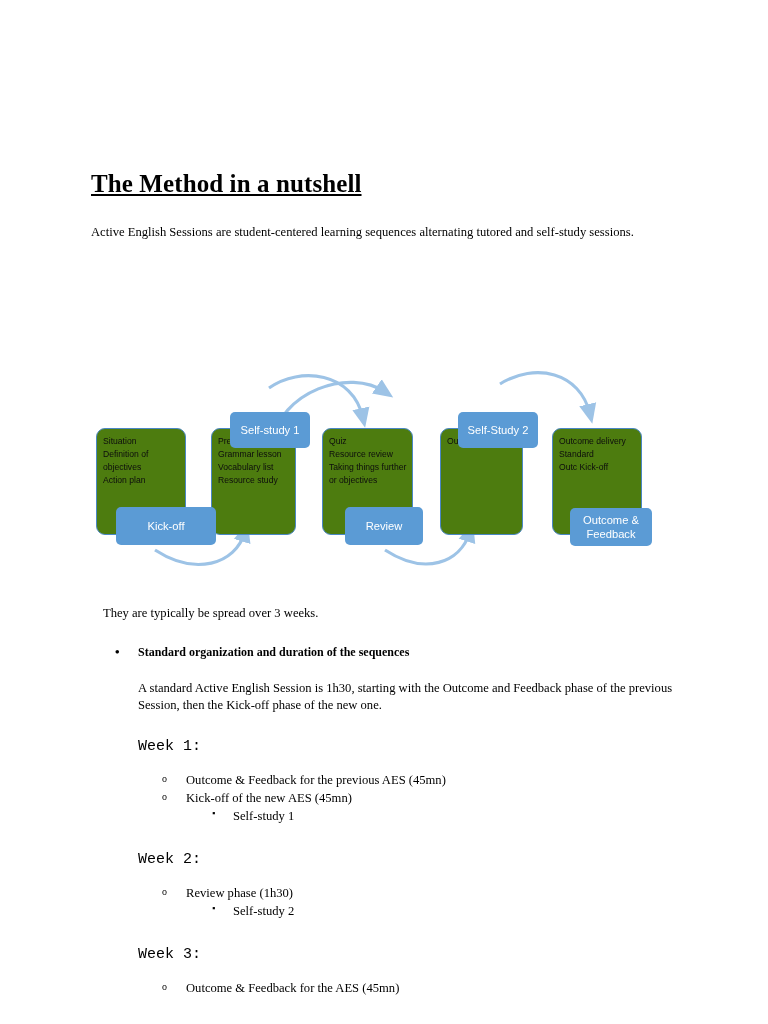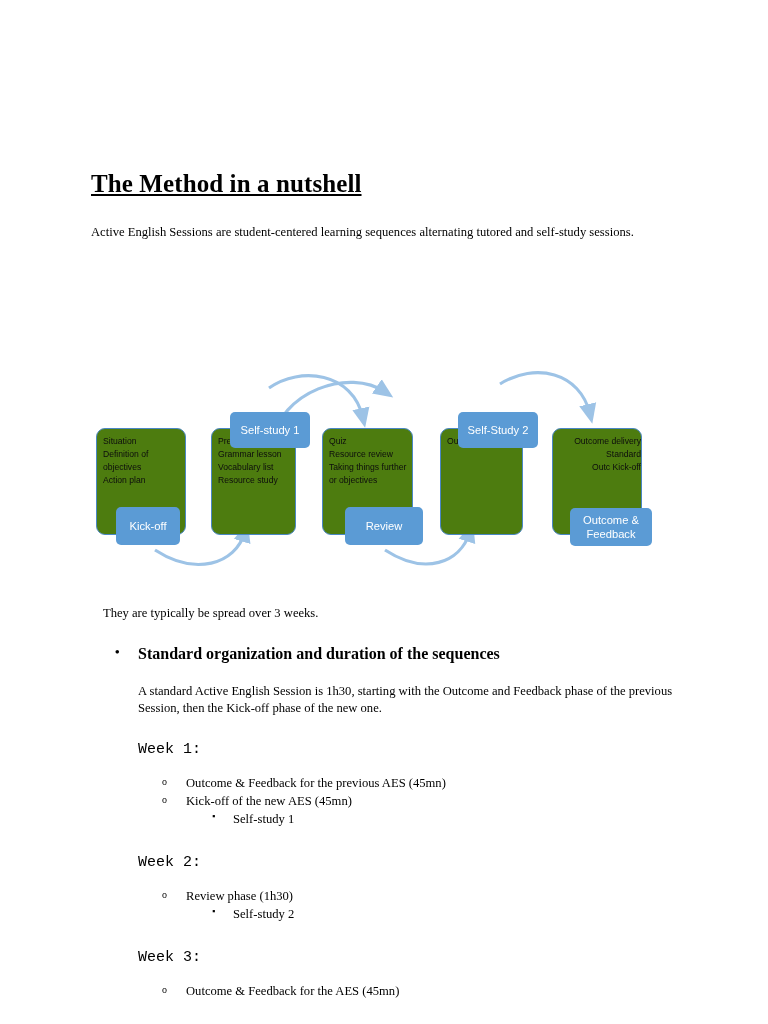--- a/index.html
+++ b/index.html
@@ -102,21 +102,21 @@
   }
   .line-weeks {
     margin: 12px;
     font-size: 12.6px;
   }
   .bullet-l1 {
     position: relative;
     margin: 24px 0 0 0;
     padding-left: 47px;
     font-weight: bold;
-    font-size: 16px;
+    font-size: 12px;
     font-family: Liberation Serif, serif;
   }
   .bullet-l1::before {
     content: "\2022";
     position: absolute;
     left: 24px;
     top: -1px;
     font-size: 13px;
   }
   .para-indent {
@@ -193,21 +193,21 @@
 
       <path d="M300,190 C340,216 375,203 385,172" fill="none" stroke="#9DC3E6" stroke-width="3.1" marker-end="url(#ah)"></path>
     </svg>
 
     <div class="phase-box" style="left:11px; top:68px; width:90px; height:107px;">
       <span>Situation</span>
       <span>Definition of</span>
       <span>objectives</span>
       <span>Action plan</span>
     </div>
-    <div class="tab" style="left:31px; top:147px; width:64px; height:38px;">Kick-off</div>
+    <div class="tab" style="left:31px; top:147px; width:100px; height:38px;">Kick-off</div>
 
     <div class="phase-box" style="left:126px; top:68px; width:85px; height:107px;">
       <span>Prer</span>
       <span>Grammar lesson</span>
       <span>Vocabulary list</span>
       <span>Resource study</span>
     </div>
     <div class="tab" style="left:145px; top:52px; width:80px; height:36px;">Self-study 1</div>
 
     <div class="phase-box" style="left:237px; top:68px; width:91px; height:107px;">
@@ -216,21 +216,21 @@
       <span>Taking things further</span>
       <span>or objectives</span>
     </div>
     <div class="tab" style="left:260px; top:147px; width:78px; height:38px;">Review</div>
 
     <div class="phase-box" style="left:355px; top:68px; width:83px; height:107px;">
       <span>Outc</span>
     </div>
     <div class="tab" style="left:373px; top:52px; width:80px; height:36px;">Self-Study 2</div>
 
-    <div class="phase-box" style="left:467px; top:68px; width:90px; height:107px;text-align:right;">
+    <div class="phase-box" style="left:467px; top:68px; width:90px; height:107px;">
       <span>Outcome delivery</span>
       <span>Standard</span>
       <span>Outc Kick-off</span>
     </div>
     <div class="tab" style="left:485px; top:148px; width:82px; height:38px;">Outcome &amp; Feedback</div>
 
   </div>
 
   <div class="after-diagram">
 

